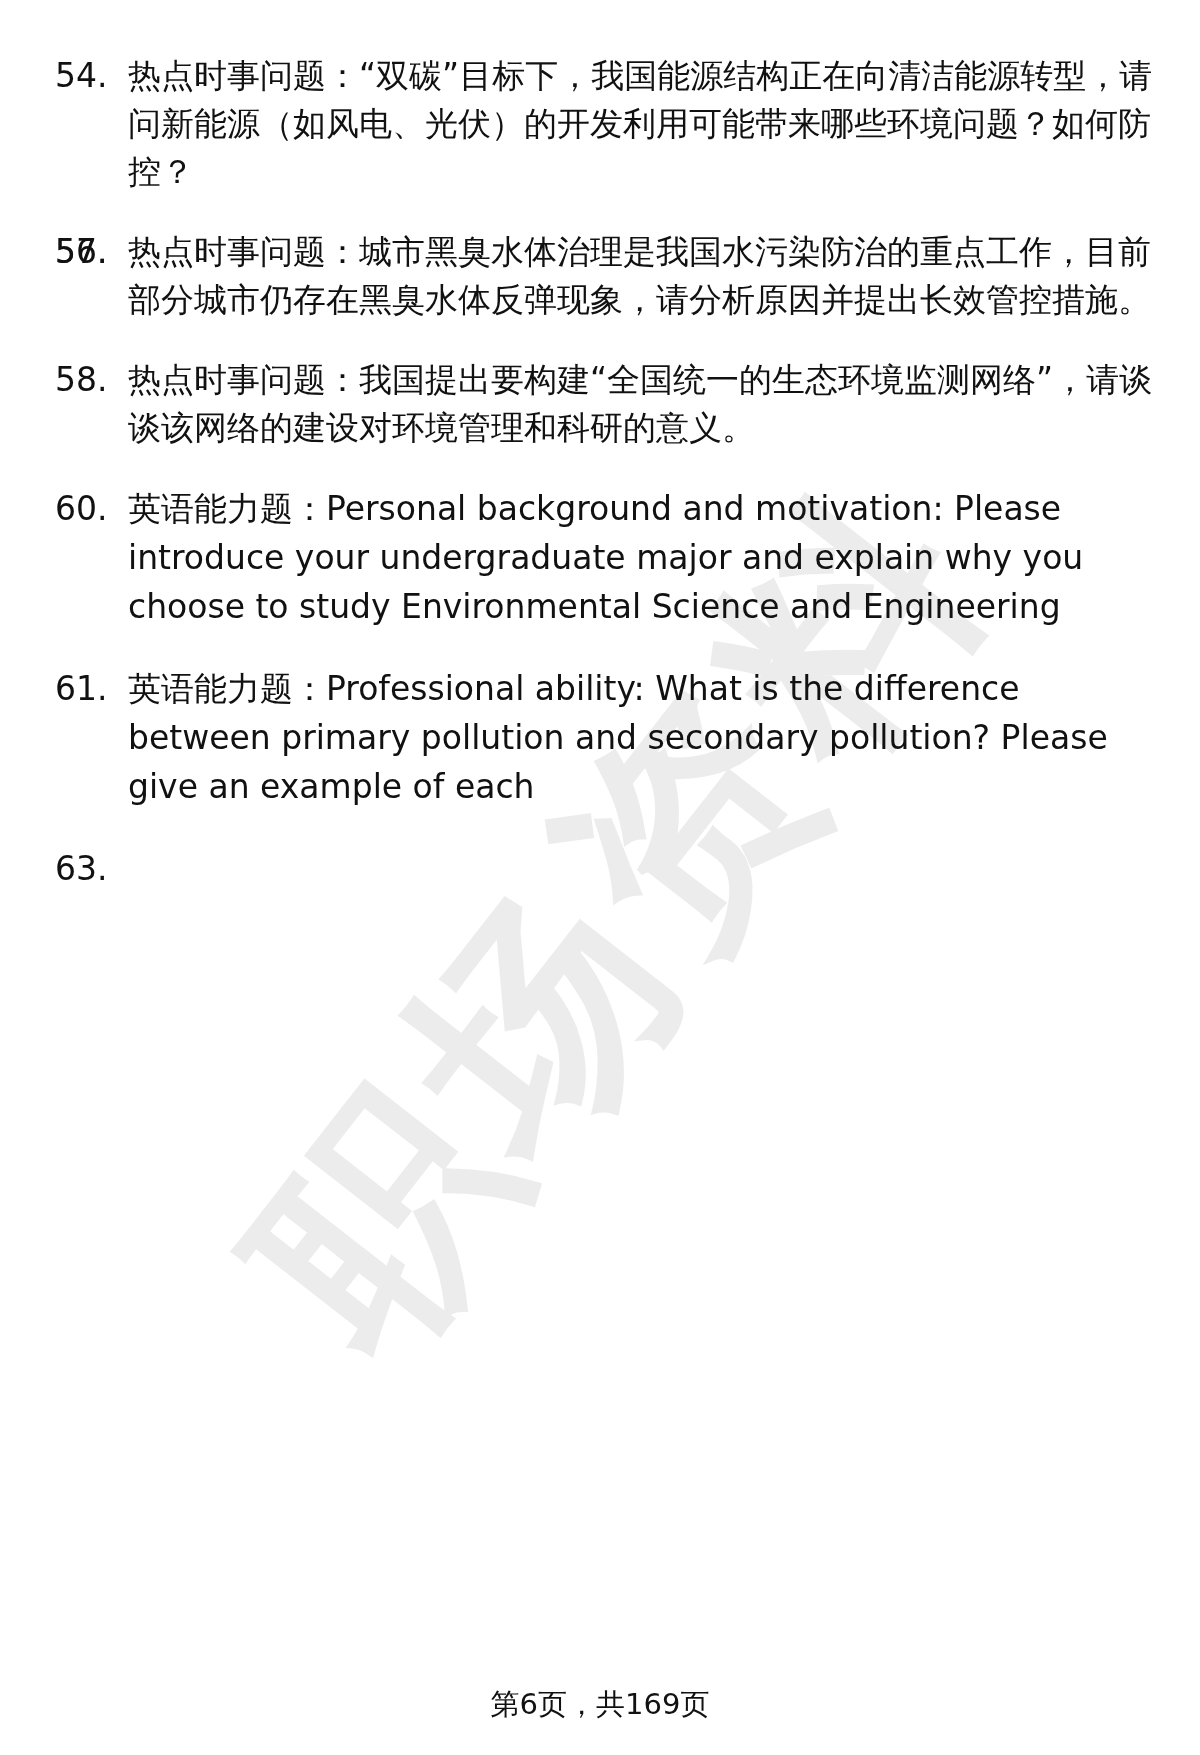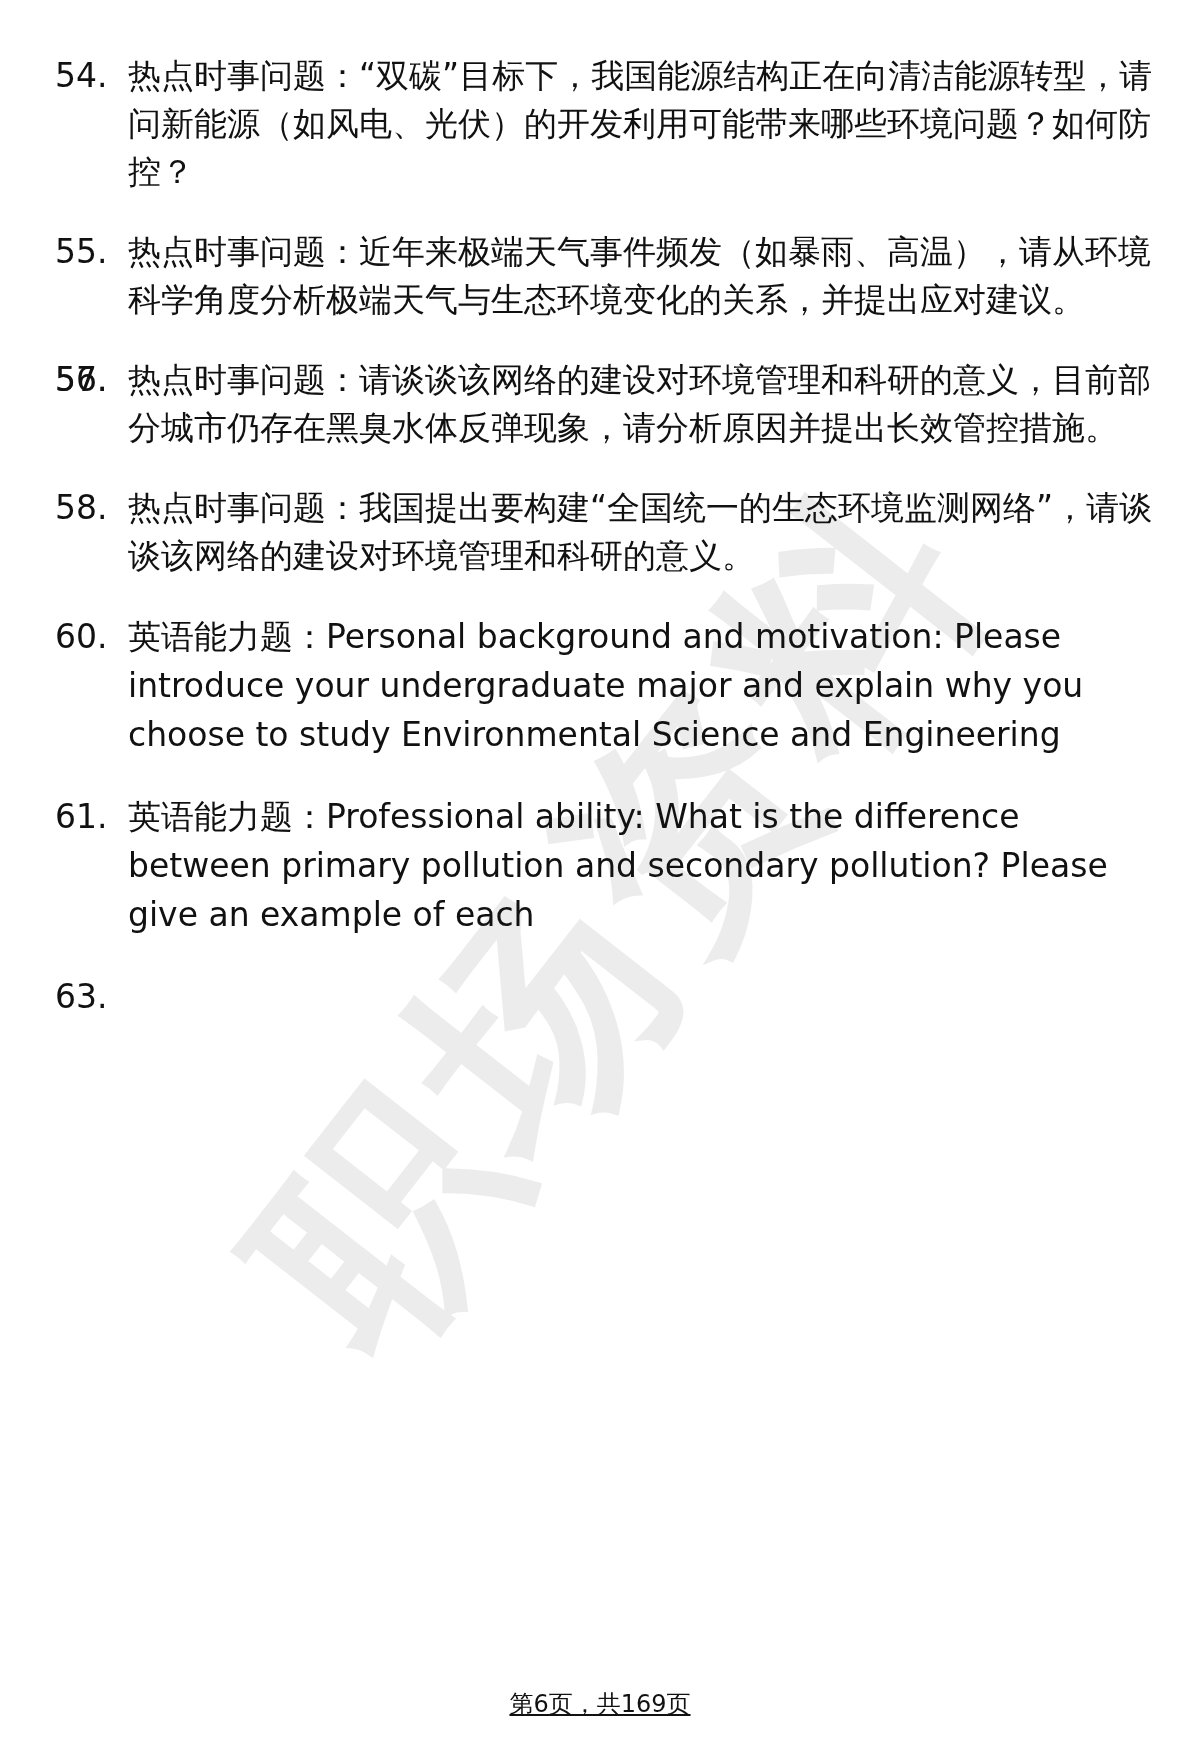--- a/index.html
+++ b/index.html
@@ -71,54 +71,49 @@
       font-size: 33px;
       line-height: 49px;
       margin-bottom: 33px;
     }
     .footer {
       position: absolute;
       left: 0;
       top: 1684px;
       width: 1200px;
       text-align: center;
-      font-size: 24px;
+      font-size: 29px;
       line-height: 40px;
       z-index: 1;
-      text-decoration: underline;
     }
   </style>
 </head>
 <body>
 
 <div class="page">
 
   <div class="watermark">
     <div class="watermark-text">职场资料</div>
   </div>
 
   <div class="questions">
 
     <div class="question">
       <span class="num">54.</span>
       <span class="body"><span>热点时事问题：</span><span>“双碳”目标下，我国能源结构正在向清洁能源转型，请问新能源（如风电、光伏）的开发利用可能带来哪些环境问题？如何防控？</span></span>
     </div>
 
-    <div class="question">
-      <span class="num">55.</span>
-      <span class="body"><span>热点时事问题：</span><span>近年来极端天气事件频发（如暴雨、高温），请从环境科学角度分析极端天气与生态环境变化的关系，并提出应对建议。</span></span>
-    </div>
 
     <div class="question">
       <span class="num">56.</span>
     </div>
 
     <div class="question">
       <span class="num">57.</span>
-      <span class="body"><span>热点时事问题：</span><span>请谈谈该网络的建设对环境管理和科研的意义，目前部分城市仍存在黑臭水体反弹现象，请分析原因并提出长效管控措施。</span></span>
+      <span class="body"><span>热点时事问题：</span><span>城市黑臭水体治理是我国水污染防治的重点工作，目前部分城市仍存在黑臭水体反弹现象，请分析原因并提出长效管控措施。</span></span>
     </div>
 
     <div class="question">
       <span class="num">58.</span>
       <span class="body"><span>热点时事问题：</span><span>我国提出要构建“全国统一的生态环境监测网络”，请谈谈该网络的建设对环境管理和科研的意义。</span></span>
     </div>
 
 
     <div class="question en">
       <span class="num">60.</span>

